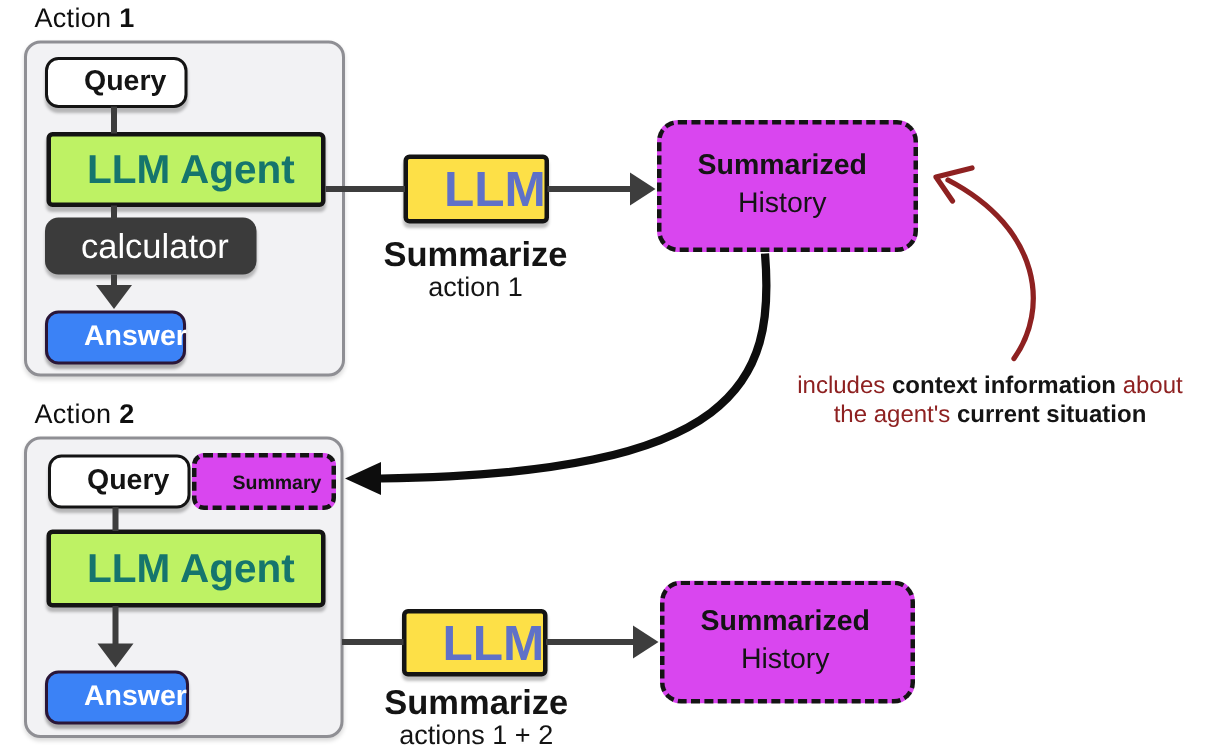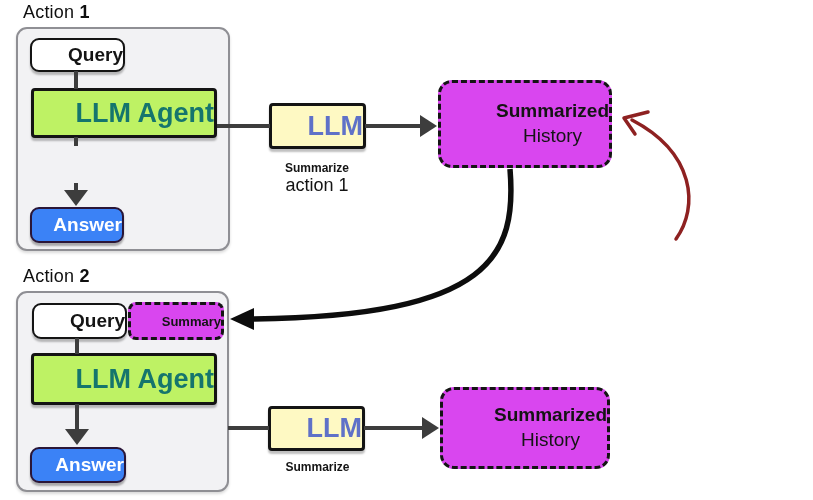--- a/index.html
+++ b/index.html
@@ -1,21 +1,21 @@
 <!DOCTYPE html>
 <html><head>
 <meta charset="utf-8">
 <style>
   html,body { margin:0; padding:0; background:#ffffff; }
   #canvas {
     position:relative; width:813px; height:500px; background:#ffffff;
     font-family:"Liberation Sans", sans-serif; overflow:hidden;
   }
   .abs { position:absolute; box-sizing:border-box; }
-  .flexc { display:flex; align-items:center; justify-content:flex-end; }
+  .flexc { display:flex; align-items:center; justify-content:flex-start;padding-left:24px; }
 
   .group-box {
     background:#f2f2f4; border:2px solid #8f8f94; border-radius:11px;
     box-shadow:0 2px 3px rgba(0,0,0,.15);
   }
   .action-label { font-size:18px; color:#0f0f0f; letter-spacing:.2px; }
   .action-label .num { font-weight:bold; }
 
   .white-box {
     background:#ffffff; border:2.5px solid #141414; border-radius:9px;
@@ -30,34 +30,34 @@
   .dark-box {
     background:#3b3b3b; border-radius:9px; font-size:23px; color:#ffffff;
     box-shadow:0 3px 2px rgba(0,0,0,.25);
   }
   .purple-box {
     background:#3b82f6; border:2.5px solid #2a1638; border-radius:9px;
     font-weight:bold; font-size:19px; color:#ffffff;
     box-shadow:0 3px 2px rgba(0,0,0,.3);
   }
   .lavender-box {
-    background:#fef9c3; border:3.5px solid #141414; border-radius:4px;
-    font-weight:bold; font-size:27px; color:#5f71c8;
+    background:#fde047; border:3.5px solid #141414; border-radius:4px;
+    font-weight:bold; font-size:33px; color:#5f71c8;
     box-shadow:0 3px 2px rgba(0,0,0,.25);
   }
   .pink-dashed {
     background:#d946ef; border:3px dashed #141414; border-radius:14px;
   }
   .pink-dashed.small { border-radius:8px; font-weight:bold; font-size:13px; color:#141414; }
 
   .history-text { text-align:center; font-size:19px; color:#141414; line-height:1.3; }
   .history-text .b { font-weight:bold; }
 
   .caption { text-align:center; font-size:18px; color:#141414; line-height:1.08; }
-  .caption .b { font-weight:bold; font-size:12px; }
+  .caption .b { font-weight:bold; font-size:23px; }
 
   .annotation { color:#8e2121; font-size:16px; text-align:center; line-height:1.18; }
   .annotation .blk { color:#141414; font-weight:bold; }
 
   .watermark { color:#dcdcdc; font-size:23px; text-shadow:1px 1px 1px #b0b0b0; }
 
   svg.overlay { position:absolute; left:0; top:0; pointer-events:none; }
 </style>
 </head>
 <body>
@@ -69,20 +69,23 @@
   <div class="abs group-box" style="left:16px; top:27px; width:214px; height:224px;"></div>
 
   <div class="abs flexc white-box" style="left:30px; top:38px; width:95px; height:34px;">
       <span>Query</span>
     </div>
 
   <div class="abs flexc green-box" style="left:31px; top:88px; width:186px; height:50px;">
       <span>LLM Agent</span>
     </div>
 
+  <div class="abs flexc dark-box" style="left:30px; top:145px; width:141px; height:38px;">
+      <span>calculator</span>
+    </div>
 
   <div class="abs flexc purple-box" style="left:30px; top:207px; width:94px; height:36px;">
       <span>Answer</span>
     </div>
 
   <div class="abs flexc lavender-box" style="left:269px; top:103px; width:97px; height:46px;">
       <span>LLM</span>
     </div>
 
   <div class="abs caption" style="left:242px; top:157px; width:150px;">
@@ -90,20 +93,24 @@
     <span>action 1</span>
   </div>
 
   <div class="abs flexc pink-dashed" style="left:438px; top:80px; width:174px; height:88px;">
     <div class="history-text">
       <span class="b">Summarized</span><br>
       <span>History</span>
     </div>
   </div>
 
+  <div class="abs annotation" style="left:510px; top:249px; width:300px;">
+    <span>includes </span><span class="blk">context information</span><span> about</span><br>
+    <span>the agent's </span><span class="blk">current situation</span>
+  </div>
 
   <div class="abs action-label" style="left:23px; top:266px;"><span>Action </span><span class="num">2</span></div>
 
   <div class="abs group-box" style="left:16px; top:291px; width:213px; height:201px;"></div>
 
   <div class="abs flexc white-box" style="left:32px; top:303px; width:95px; height:36px;">
       <span>Query</span>
     </div>
 
   <div class="abs flexc pink-dashed small" style="left:128px; top:302px; width:96px; height:38px;">
@@ -117,20 +124,21 @@
   <div class="abs flexc purple-box" style="left:30px; top:447px; width:96px; height:36px;">
       <span>Answer</span>
     </div>
 
   <div class="abs flexc lavender-box" style="left:268px; top:406px; width:97px; height:45px;">
       <span>LLM</span>
     </div>
 
   <div class="abs caption" style="left:240px; top:456px; width:155px;">
     <span class="b">Summarize</span><br>
+    <span>actions 1 + 2</span>
   </div>
 
   <div class="abs flexc pink-dashed" style="left:440px; top:387px; width:170px; height:82px;">
     <div class="history-text">
       <span class="b">Summarized</span><br>
       <span>History</span>
     </div>
   </div>
 
 

